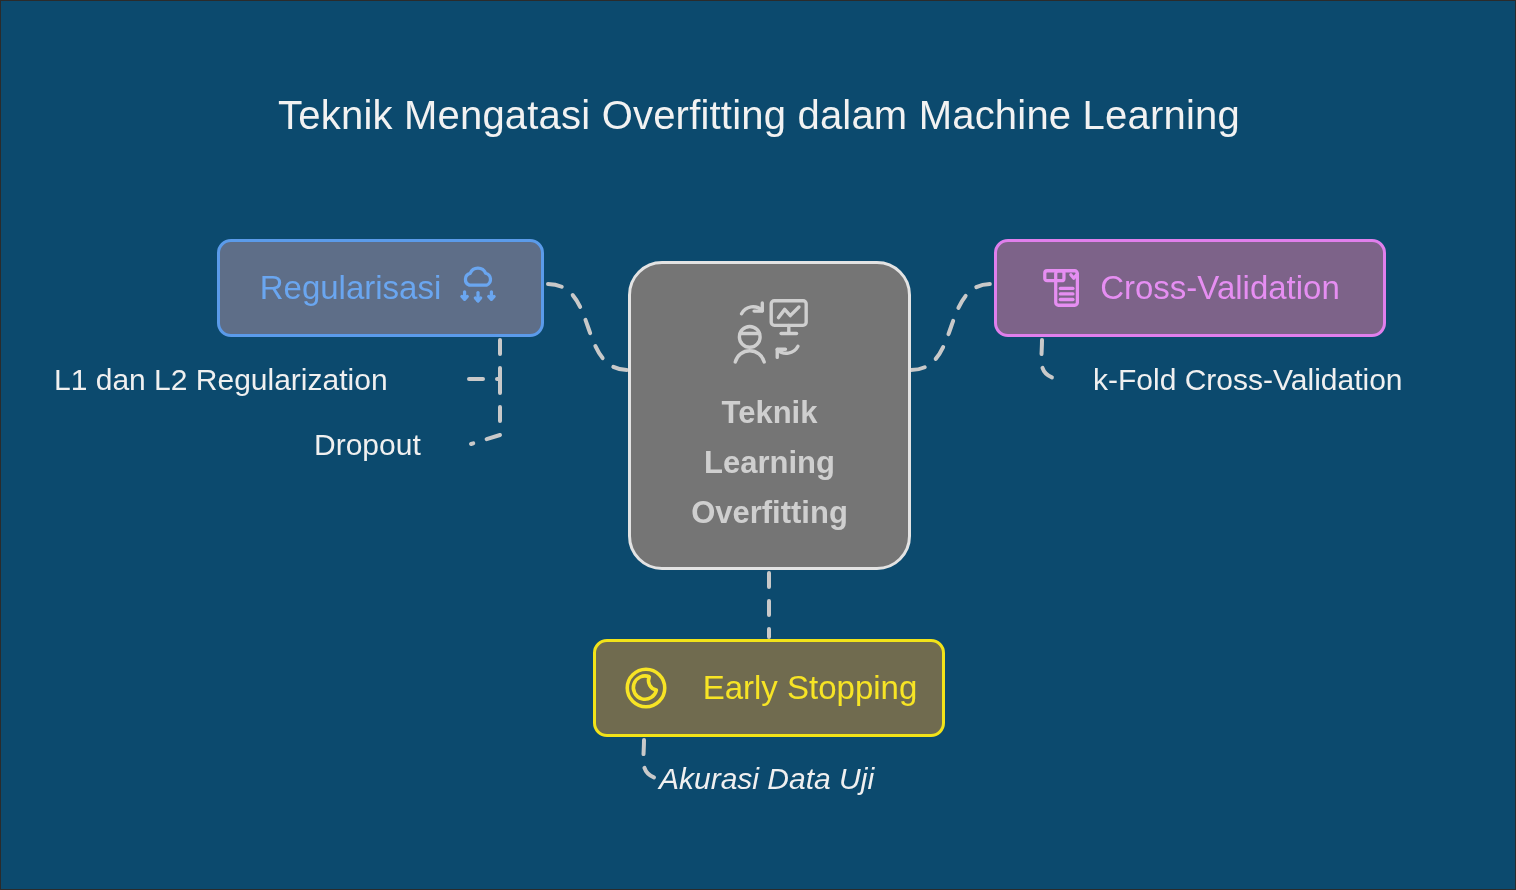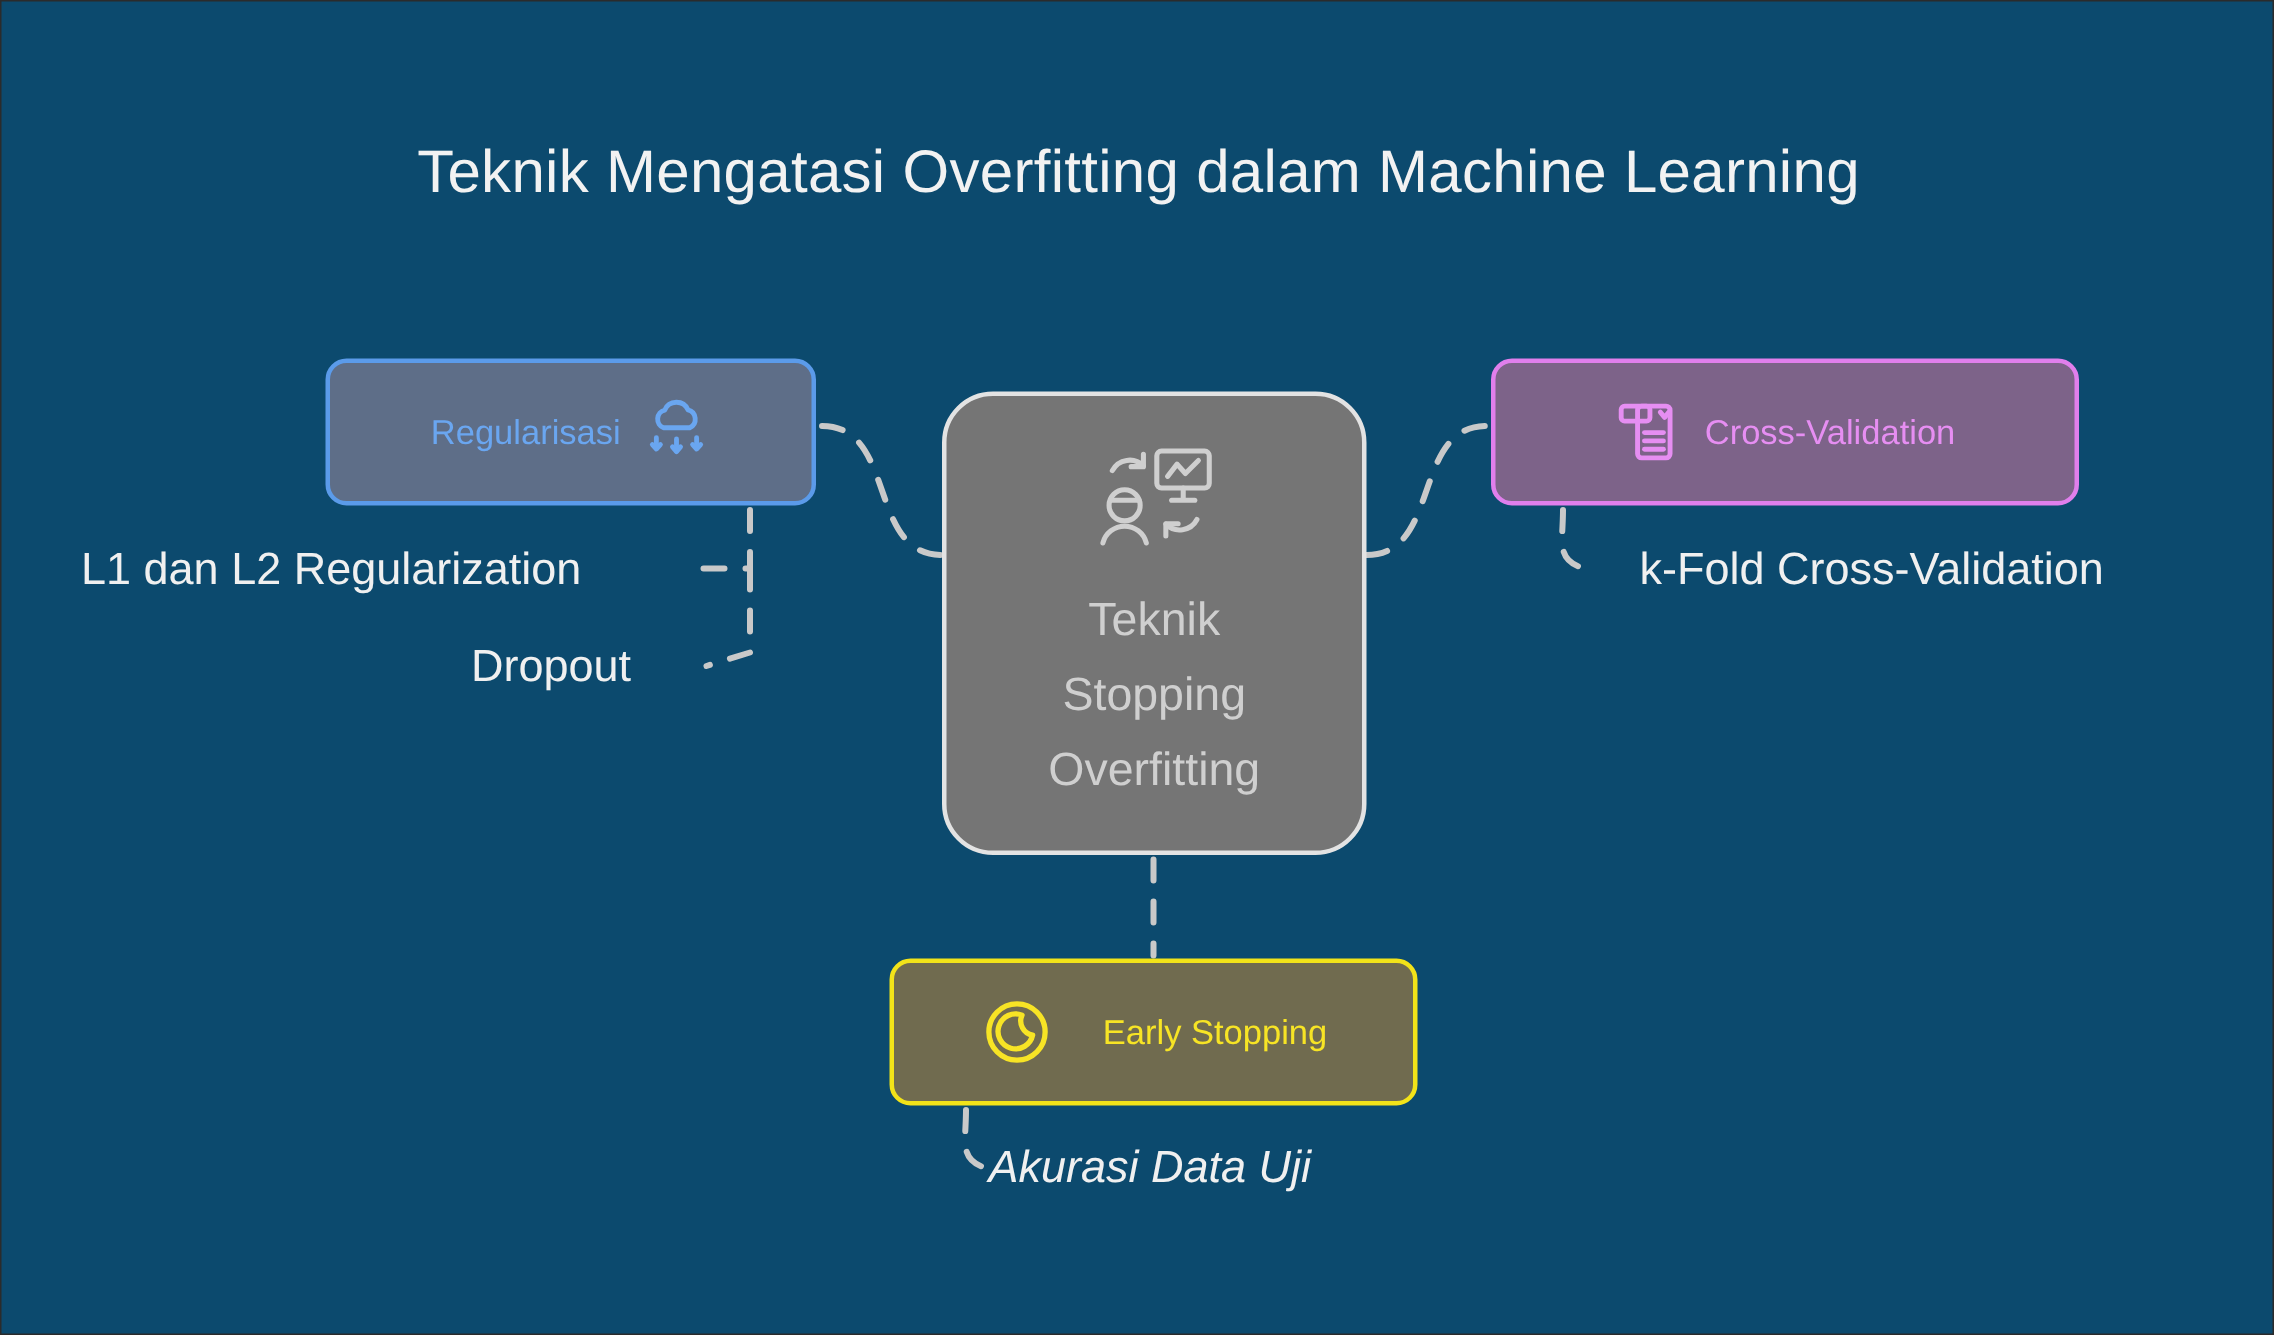--- a/index.html
+++ b/index.html
@@ -45,21 +45,21 @@
   .node {
     position: absolute;
     box-sizing: border-box;
     display: flex;
     align-items: center;
     justify-content: center;
     border-radius: 14px;
     border-style: solid;
   }
   .node .node-label {
-    font-size: 23px;
+    font-size: 33px;
     white-space: nowrap;
   }
   .node .node-icon {
     display: inline-flex;
     align-items: center;
     justify-content: center;
   }
 
   
   #node-regularisasi {
@@ -105,20 +105,21 @@
     left: 627px;
     top: 260px;
     width: 283px;
     height: 309px;
     background: #757575;
     border-color: #e3e3e3;
     border-width: 3px;
     border-radius: 34px;
     flex-direction: column;
     gap: 6px;
+    font-weight: bold;
   }
   #node-center .center-icon { margin-bottom: 14px; }
   #node-center .center-text {
     color: #cfcfcf;
     font-size: 31px;
     line-height: 44px;
     text-align: center;
   }
 
   
@@ -197,21 +198,21 @@
         <path d="M5.2 6.6a5.4 5.4 0 0 1 8.6-1.3"></path>
         <path d="M13.8 2.1v3.4h-3.4"></path>
         <path d="M28.6 20.1a5.4 5.4 0 0 1-8.6 1.3"></path>
         <path d="M20 24.7v-3.4h3.4"></path>
         <circle cx="8.6" cy="16.2" r="4.3"></circle>
         <path d="M4.7 14.8h7.9"></path>
         <path d="M2.6 26.6a6.2 6.2 0 0 1 12 0"></path>
       </svg>
     </span>
     <div class="center-text">Teknik</div>
-    <div class="center-text">Stopping</div>
+    <div class="center-text">Learning</div>
     <div class="center-text">Overfitting</div>
   </div>
 
   <div class="node" id="node-earlystopping">
     <span class="node-icon">
       <svg width="50" height="50" viewBox="0 0 24 24" fill="none" stroke="#f7e425" stroke-width="1.7" stroke-linecap="round" stroke-linejoin="round">
         <circle cx="12" cy="12" r="9"></circle>
         <path d="M13.6 6.6A5.6 5.6 0 1 0 17 13a4.6 4.6 0 0 1-3.4-6.4z"></path>
       </svg>
     </span>

